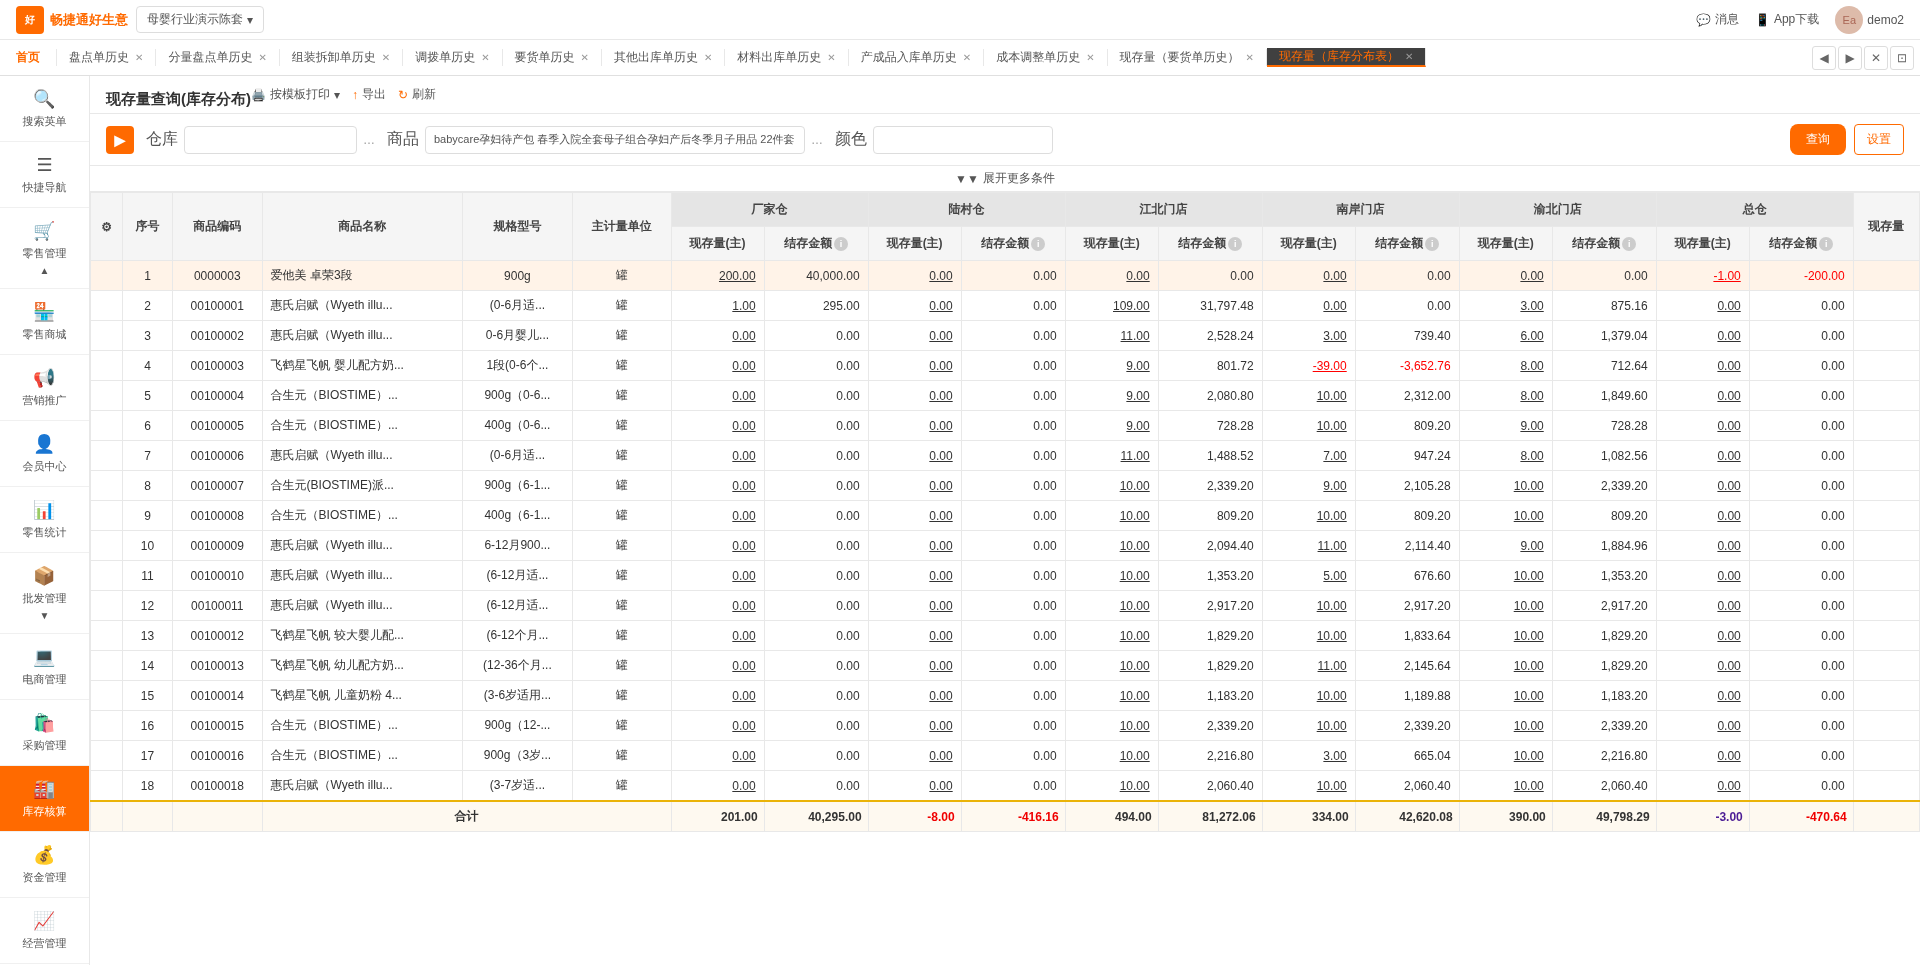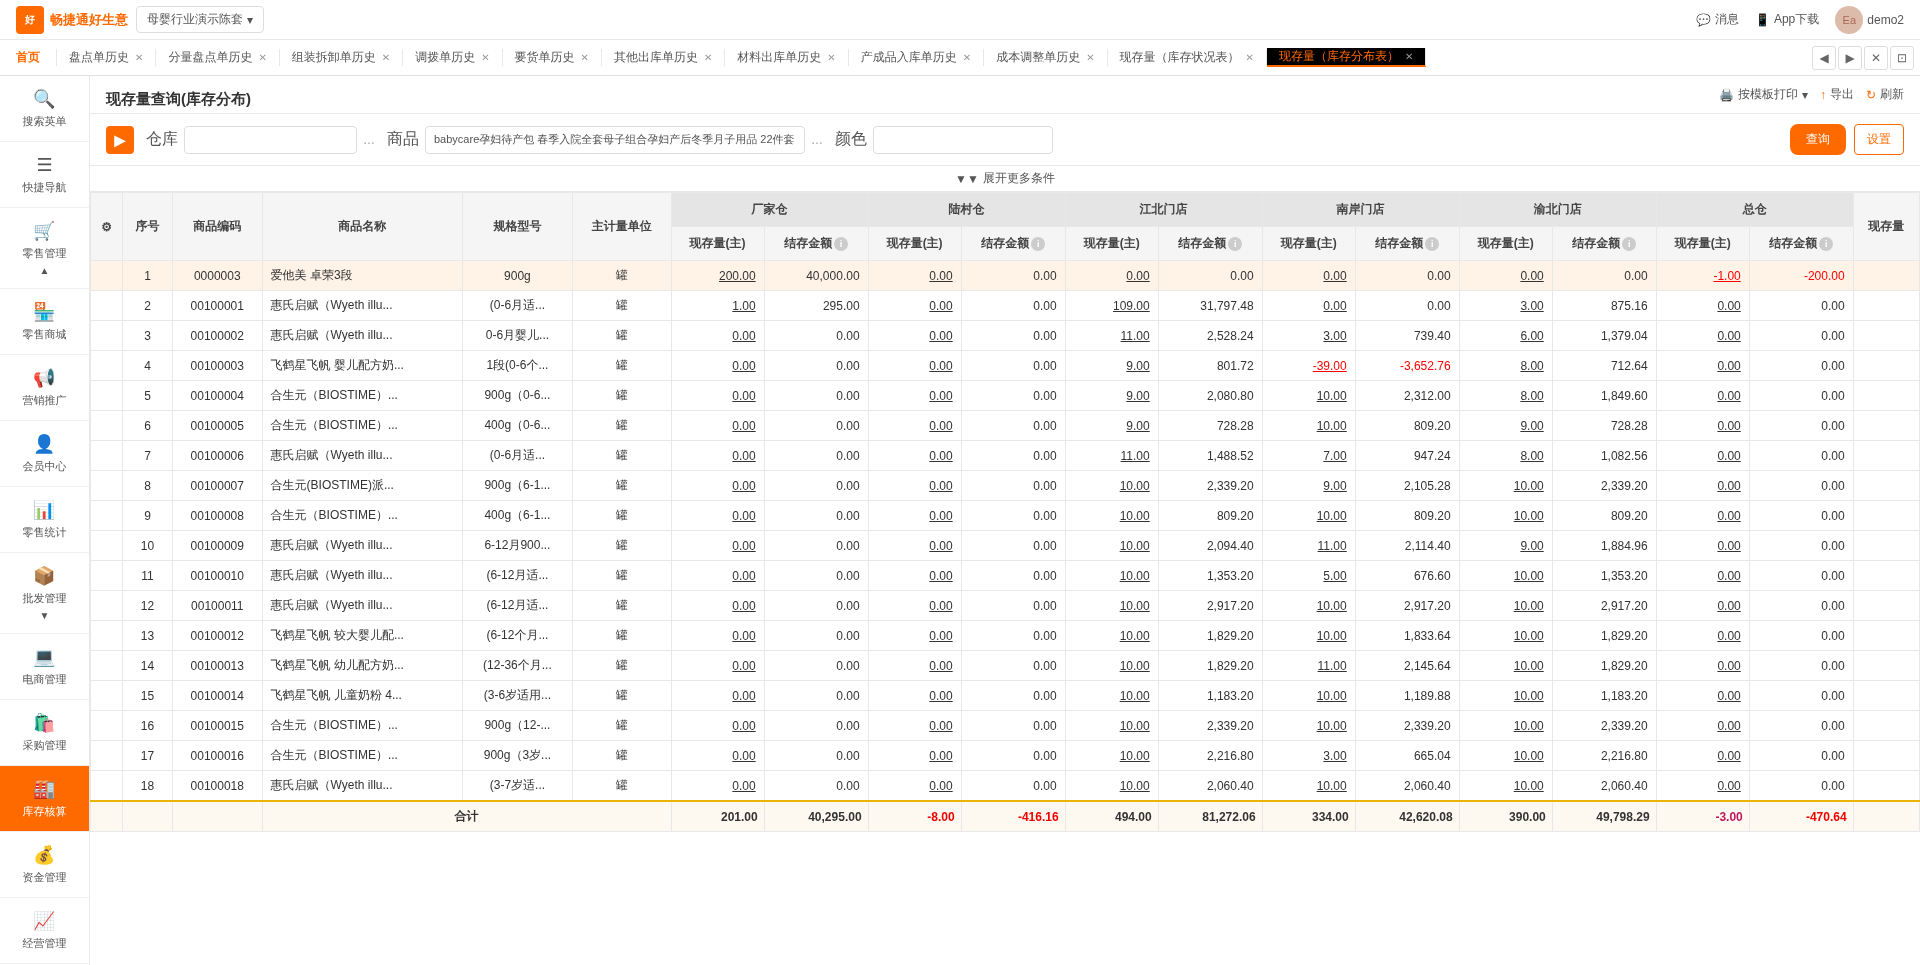--- a/index.html
+++ b/index.html
@@ -12,41 +12,41 @@
     .logo-icon { width: 28px; height: 28px; background: #ff6a00; border-radius: 4px; display: flex; align-items: center; justify-content: center; color: #fff; font-size: 10px; }
     .company-selector { display: flex; align-items: center; gap: 4px; padding: 4px 10px; border: 1px solid #ddd; border-radius: 4px; cursor: pointer; font-size: 12px; color: #555; }
     .top-bar-right { display: flex; align-items: center; gap: 16px; }
     .top-bar-btn { display: flex; align-items: center; gap: 4px; color: #555; cursor: pointer; font-size: 12px; }
     .user-avatar { width: 28px; height: 28px; border-radius: 50%; background: #ccc; overflow: hidden; }
     
     
     .nav-tabs { height: 36px; background: #fff; border-bottom: 1px solid #e0e0e0; display: flex; align-items: center; overflow: hidden; }
     .nav-tab { display: flex; align-items: center; padding: 0 12px; font-size: 12px; color: #555; cursor: pointer; border-right: 1px solid #e8e8e8; white-space: nowrap; gap: 6px; position: relative; }
     .nav-tab.home { background: #fff; color: #ff6a00; font-weight: bold; padding: 0 16px; }
-    .nav-tab.active { background: #000000; color: #ff6a00; border-bottom: 2px solid #ff6a00; }
+    .nav-tab.active { background: #404040; color: #ff6a00; border-bottom: 2px solid #ff6a00; }
     .nav-tab .close-x { color: #999; font-size: 10px; cursor: pointer; }
     .nav-tabs-ctrl { display: flex; align-items: center; margin-left: auto; gap: 2px; padding: 0 6px; }
     .nav-ctrl-btn { width: 24px; height: 24px; display: flex; align-items: center; justify-content: center; border: 1px solid #ddd; border-radius: 3px; cursor: pointer; color: #666; font-size: 12px; }
     
     
     .layout { display: flex; height: calc(100vh - 76px); }
     
     
     .sidebar { width: 90px; background: #fff; border-right: 1px solid #e8e8e8; display: flex; flex-direction: column; overflow-y: auto; }
     .sidebar-item { display: flex; flex-direction: column; align-items: center; justify-content: center; padding: 12px 4px; cursor: pointer; gap: 4px; color: #555; font-size: 11px; border-bottom: 1px solid #f0f0f0; }
     .sidebar-item.active { background: #ff6a00; color: #fff; }
     .sidebar-item .icon { font-size: 18px; }
     .sidebar-item.has-sub { position: relative; }
     .sidebar-sub-arrow { font-size: 10px; }
     
     
     .main-content { flex: 1; overflow: hidden; display: flex; flex-direction: column; }
     
     
-    .page-header { background: #fff; padding: 10px 16px 0; border-bottom: 1px solid #e8e8e8; display: flex; align-items: center; justify-content: space-between; }
+    .page-header { background: #fff; padding: 10px 16px 0; border-bottom: 1px solid #e8e8e8; display: flex; align-items: center; justify-content: flex-start; }
     .page-title { font-size: 15px; font-weight: bold; color: #333; }
     .page-header-actions { display: flex; align-items: center; gap: 12px; padding-bottom: 10px; }
     .header-btn { display: flex; align-items: center; gap: 4px; cursor: pointer; color: #555; font-size: 12px; }
     .header-btn .icon { color: #ff6a00; }
     
     
     .filter-area { background: #fff; padding: 10px 16px; border-bottom: 1px solid #e8e8e8; display: flex; align-items: center; gap: 12px; }
     .filter-btn-orange { width: 28px; height: 28px; background: #ff6a00; border-radius: 4px; display: flex; align-items: center; justify-content: center; color: #fff; cursor: pointer; font-size: 14px; font-weight: bold; }
     .filter-field { display: flex; align-items: center; gap: 6px; }
     .filter-label { color: #555; white-space: nowrap; font-size: 16px; }
@@ -145,21 +145,21 @@
   </div>
   <div class="nav-tab">
     <span>产成品入库单历史</span>
     <span class="close-x">✕</span>
   </div>
   <div class="nav-tab">
     <span>成本调整单历史</span>
     <span class="close-x">✕</span>
   </div>
   <div class="nav-tab">
-    <span>现存量（库存状况表）</span>
+    <span>现存量（要货单历史）</span>
     <span class="close-x">✕</span>
   </div>
   <div class="nav-tab active">
     <span>现存量（库存分布表）</span>
     <span class="close-x">✕</span>
   </div>
   <div class="nav-tabs-ctrl">
     <div class="nav-ctrl-btn">◀</div>
     <div class="nav-ctrl-btn">▶</div>
     <div class="nav-ctrl-btn">✕</div>
@@ -702,21 +702,21 @@
               <td colspan="1" style="text-align: right;">201.00</td>
               <td colspan="1" style="text-align: right;">40,295.00</td>
               <td colspan="1" style="color: rgb(240, 0, 0); text-align: right;">-8.00</td>
               <td colspan="1" style="color: rgb(240, 0, 0); text-align: right;">-416.16</td>
               <td colspan="1" style="text-align: right;">494.00</td>
               <td colspan="1" style="text-align: right;">81,272.06</td>
               <td colspan="1" style="text-align: right;">334.00</td>
               <td colspan="1" style="text-align: right;">42,620.08</td>
               <td colspan="1" style="text-align: right;">390.00</td>
               <td colspan="1" style="text-align: right;">49,798.29</td>
-              <td colspan="1" style="color: #be185d; text-align: right; padding-left: 21px;">-3.00</td>
+              <td colspan="1" style="color: #4c1d95; text-align: right; padding-left: 21px;">-3.00</td>
               <td colspan="1" style="color: rgb(240, 0, 0); text-align: right;">-470.64</td>
               <td colspan="1" style="text-align: center;"></td>
             </tr>
           </tfoot>
       </table>
     </div>
   </div>
 </div>
 
 </body></html>

